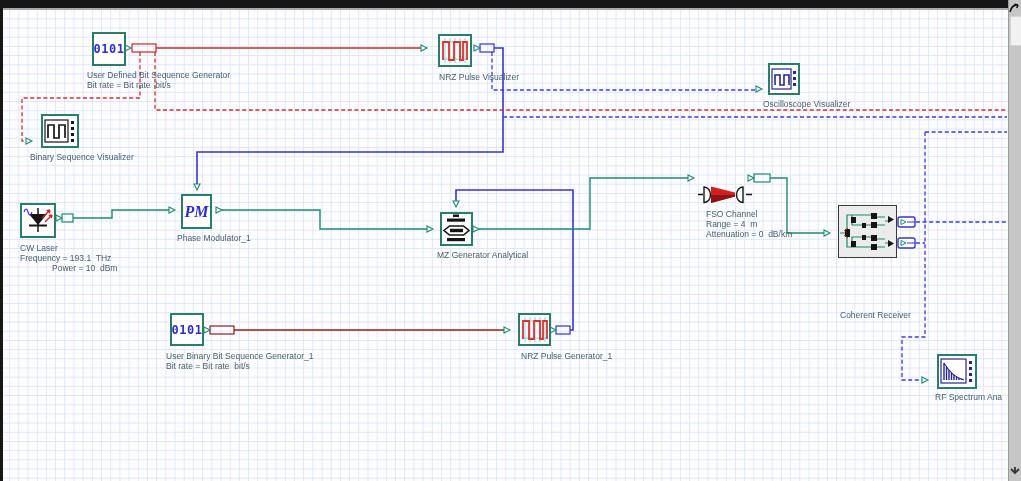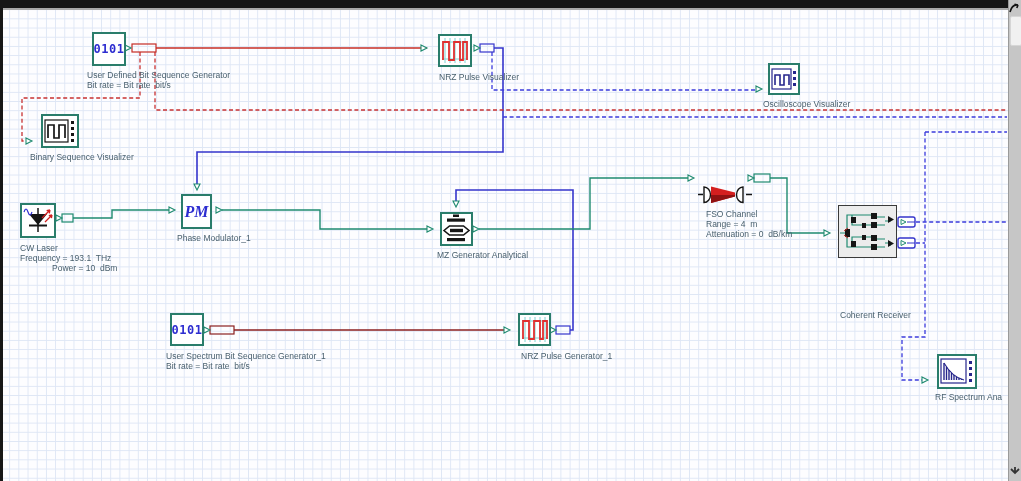--- a/index.html
+++ b/index.html
@@ -213,21 +213,21 @@
       </g>
       <path d="M6,26 l4,-3 M6,30 l4,3" stroke="#c62c24" stroke-width="1"></path>
     </svg>
     <div class="lbl" style="left:2px;top:57px;margin-top:48px;">Coherent Receiver</div>
   </div>
 
   <div class="comp" style="left:170px;top:313px;">
     <div class="box-icon" style="width:34px;height:33px;">
       <span class="bits-text">0101</span>
     </div>
-    <div class="lbl" style="left:-4px;top:38px;">User Spectrum Bit Sequence Generator_1</div>
+    <div class="lbl" style="left:-4px;top:38px;">User Binary Bit Sequence Generator_1</div>
     <div class="lbl" style="left:-4px;top:48px;">Bit rate = Bit rate  bit/s</div>
   </div>
 
   <div class="comp" style="left:518px;top:313px;">
     <div class="box-icon" style="width:33px;height:33px;">
       <svg width="28" height="27" viewBox="0 0 28 27">
         <path d="M4,1 V26 M9,1 V26 M14,1 V26 M19,1 V26 M24,1 V26 M1,5 H27 M1,22 H27" stroke="#7fd4d4" stroke-width="1" fill="none"></path>
         <path d="M2,23 V5 H8 V23 H13 V5 H19 V23 H22 V5 H26 V23" stroke="#e03030" stroke-width="1.8" fill="none"></path>
       </svg>
     </div>

